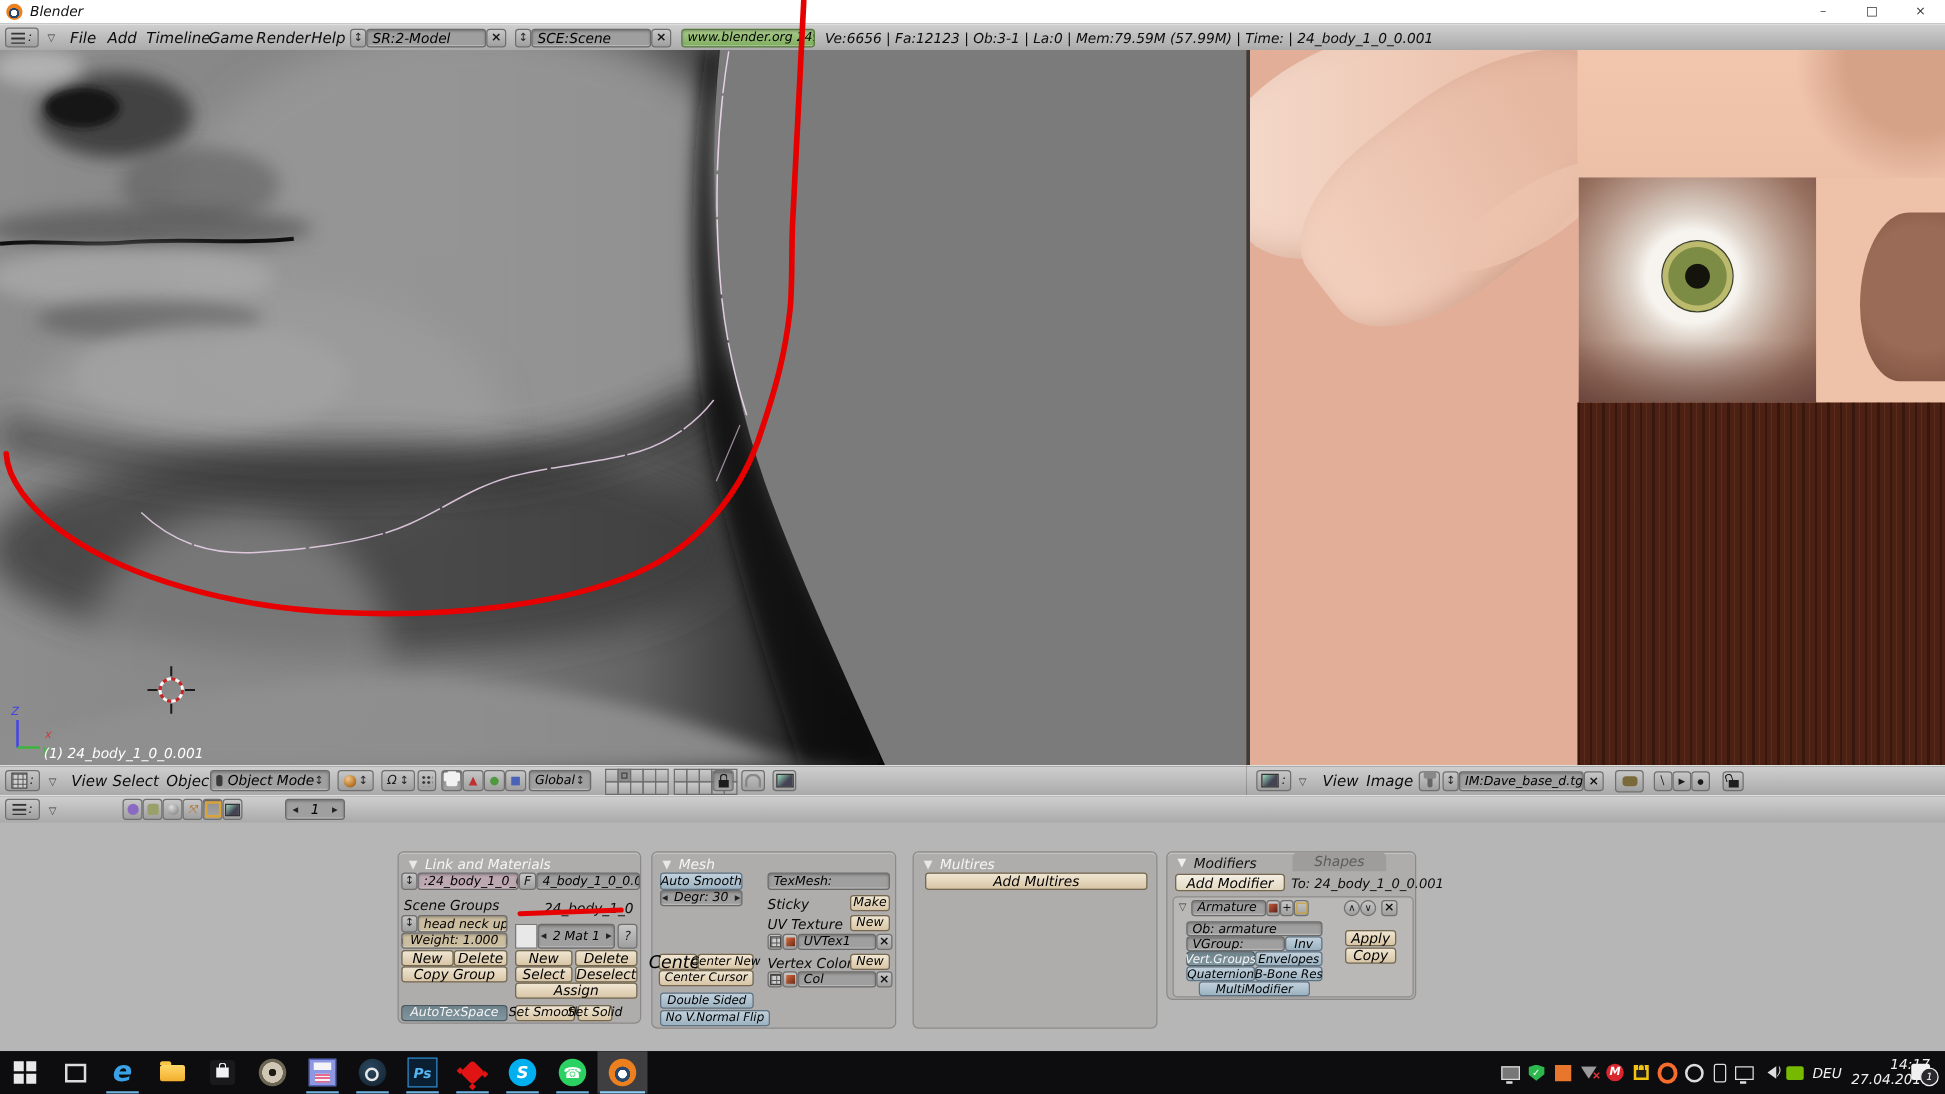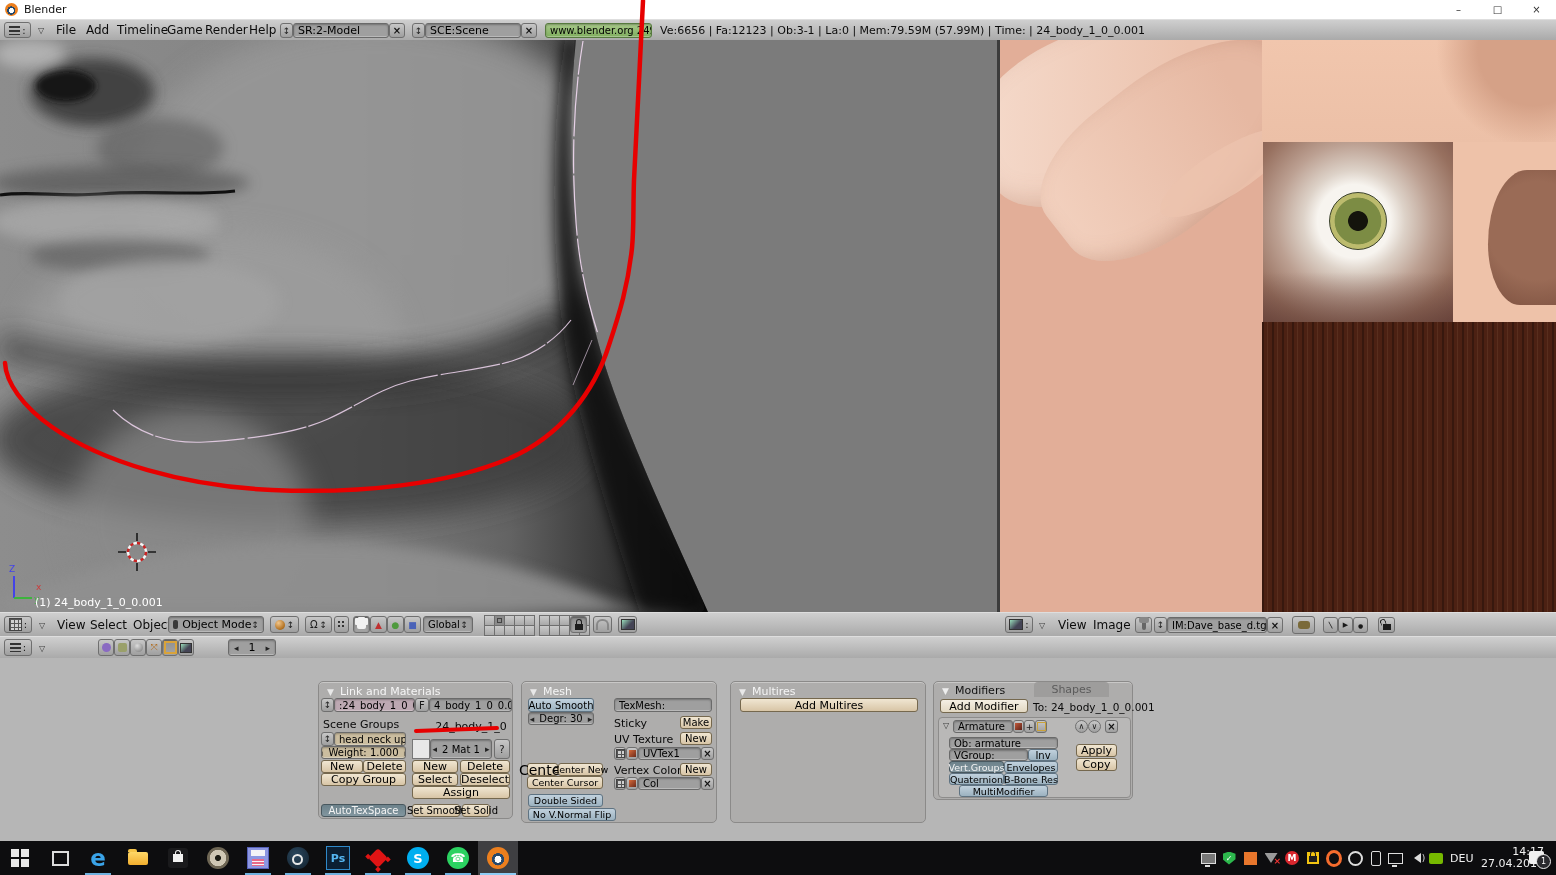--- a/index.html
+++ b/index.html
@@ -1,17 +1,17 @@
 <!DOCTYPE html>
 <html><head>
 <meta charset="utf-8">
 <style>
   html,body{margin:0;padding:0;background:#222;}
   #screen{position:relative;width:1556px;height:875px;overflow:hidden;
-    font-family:"DejaVu Sans",sans-serif;background:#000000;}
+    font-family:"DejaVu Sans",sans-serif;background:#000000;font-style:italic;}
   .abs{position:absolute;}
   .flex{display:flex;align-items:center;}
   
   #titlebar{left:0;top:0;width:1556px;height:19px;background:#ffffff;}
   .title-text{font-size:11px;color:#111;}
   .winctl{width:39px;height:19px;display:flex;align-items:center;justify-content:center;
     font-size:10px;color:#333;}
   .blogo{width:13px;height:13px;border-radius:50%;
     background:radial-gradient(circle at 48% 58%, #fff 0 24%, #23486b 26% 40%, #ec7f1e 42% 100%);}
   

